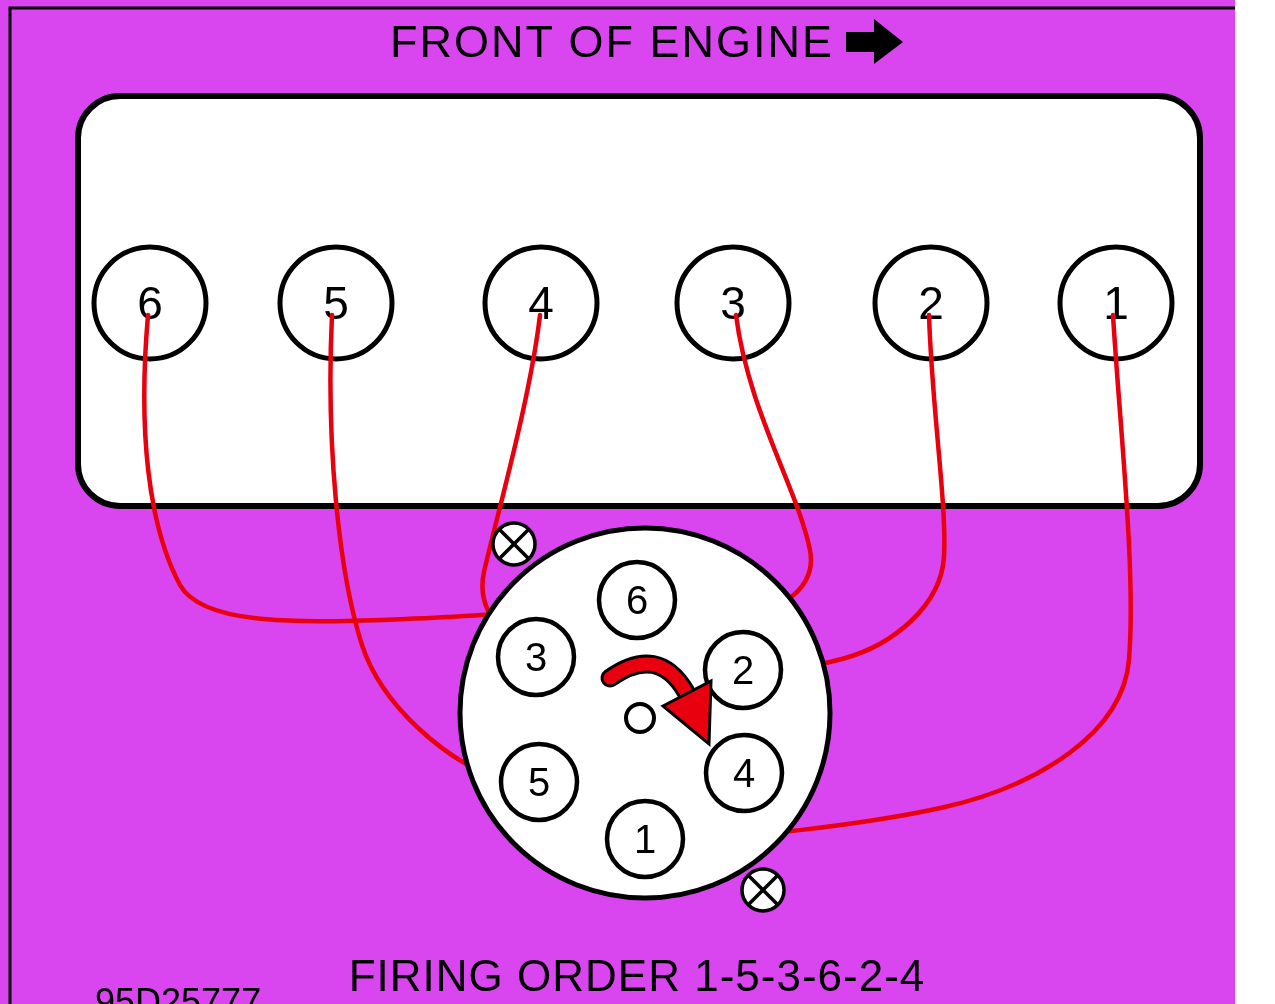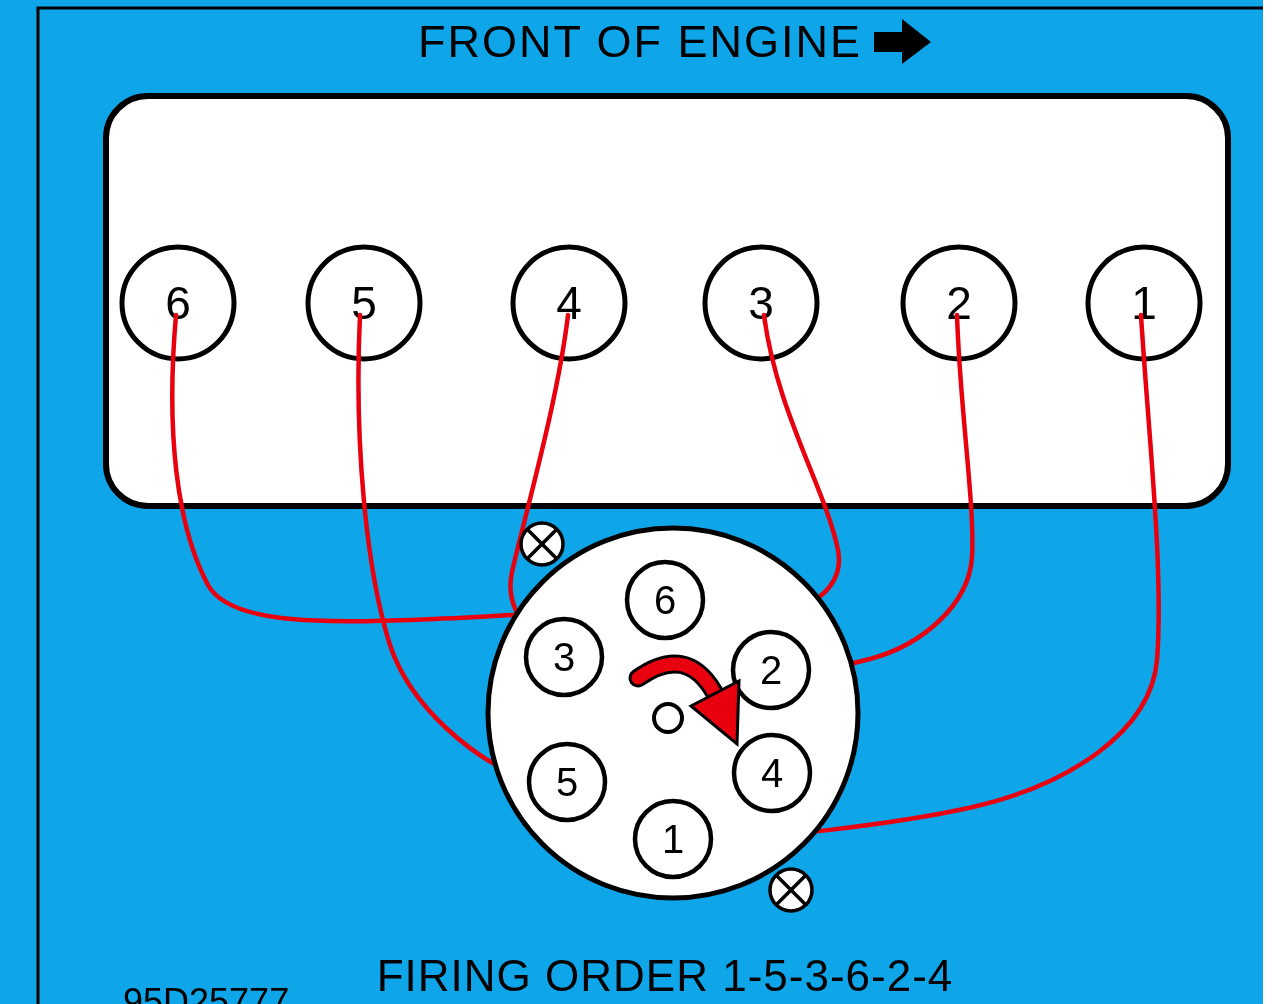--- a/index.html
+++ b/index.html
@@ -1,23 +1,22 @@
 <!DOCTYPE html>
 <html><head>
 <meta charset="utf-8">
 <style>
   html, body { margin: 0; padding: 0; background: #ffffff; }
   #stage {
     position: relative;
     width: 1235px;
     height: 1004px;
-    background: #0ea5e9;
+    background: #d946ef;
     overflow: hidden;
     font-family: "Liberation Sans", sans-serif;
-    padding-left: 28px;
   }
   svg { display: block; }
   .ink-text {
     font-family: "Liberation Sans", sans-serif;
     fill: #000000;
   }
   .title-text   { font-size: 45px; letter-spacing: 2px; }
   .cyl-text     { font-size: 46px; }
   .term-text    { font-size: 40px; }
   .footer-text  { font-size: 44px; letter-spacing: 1px; }

